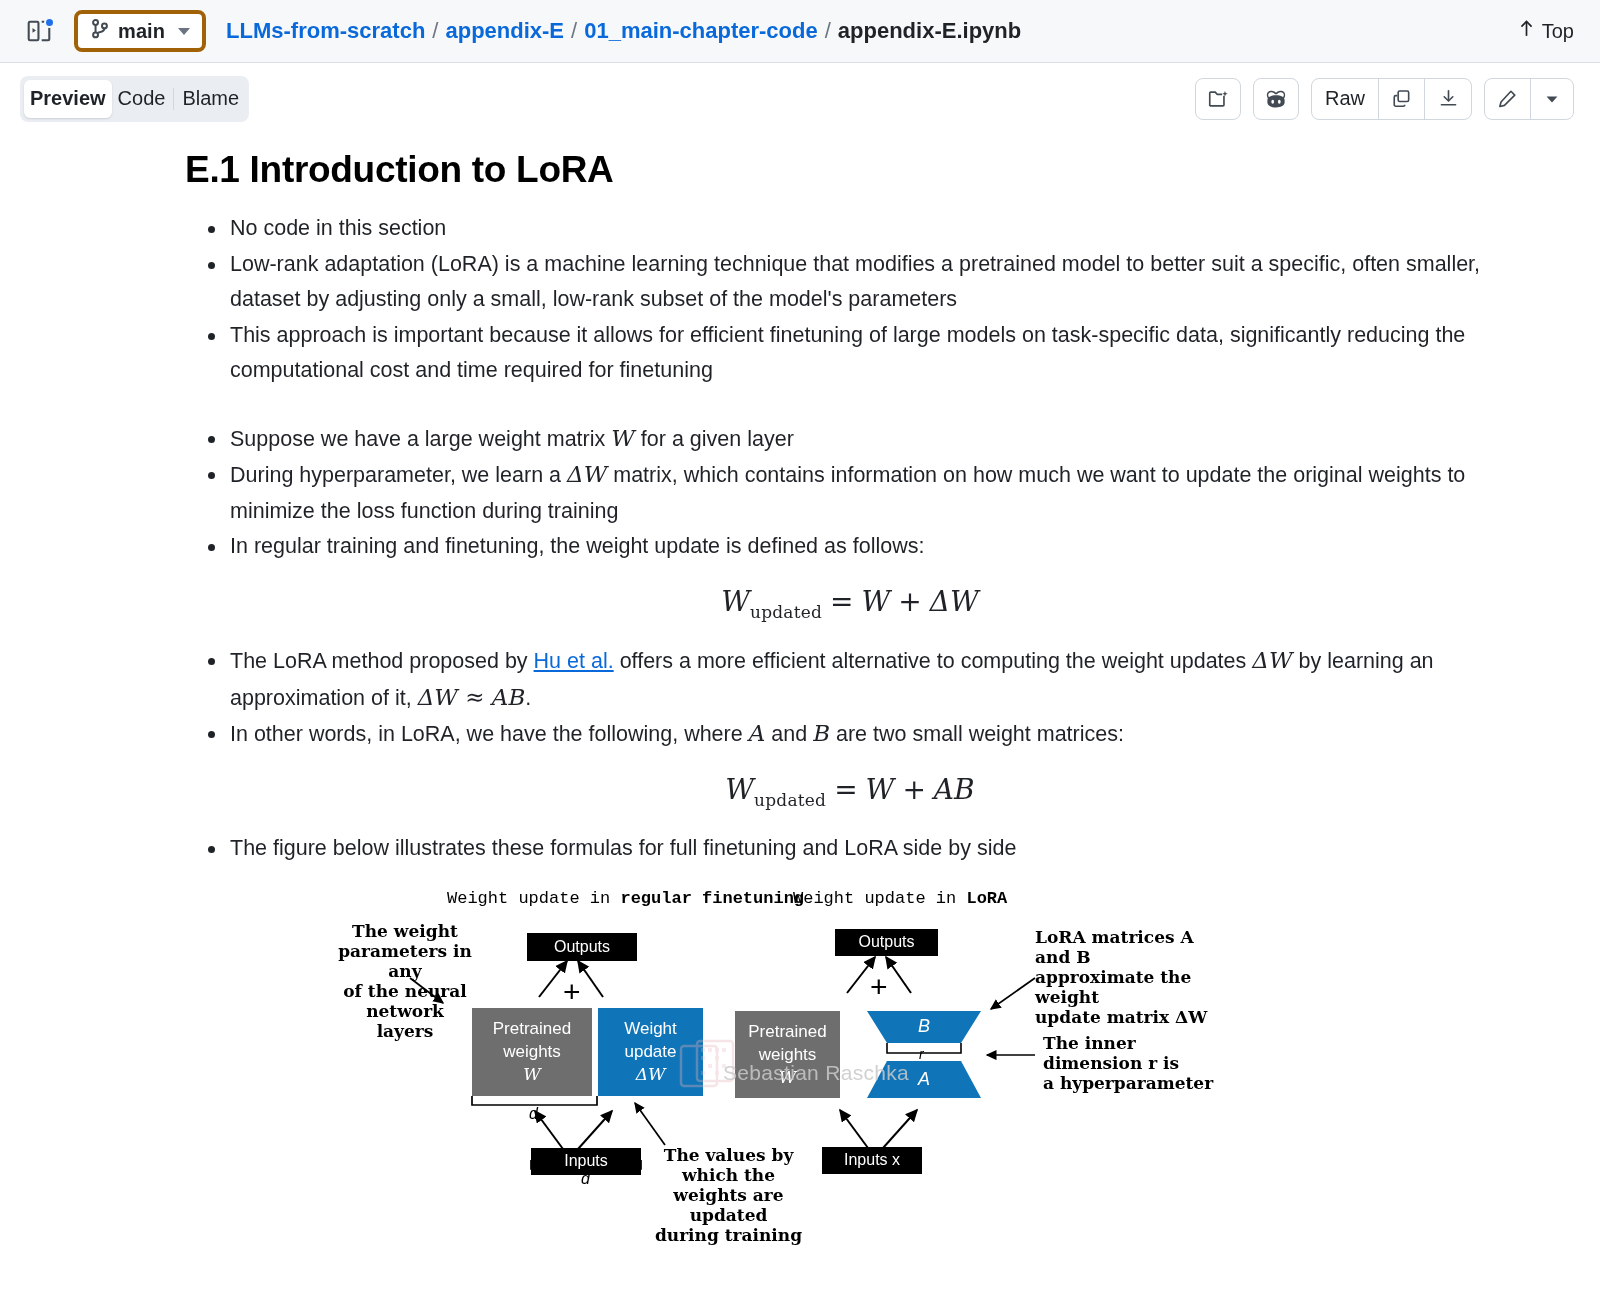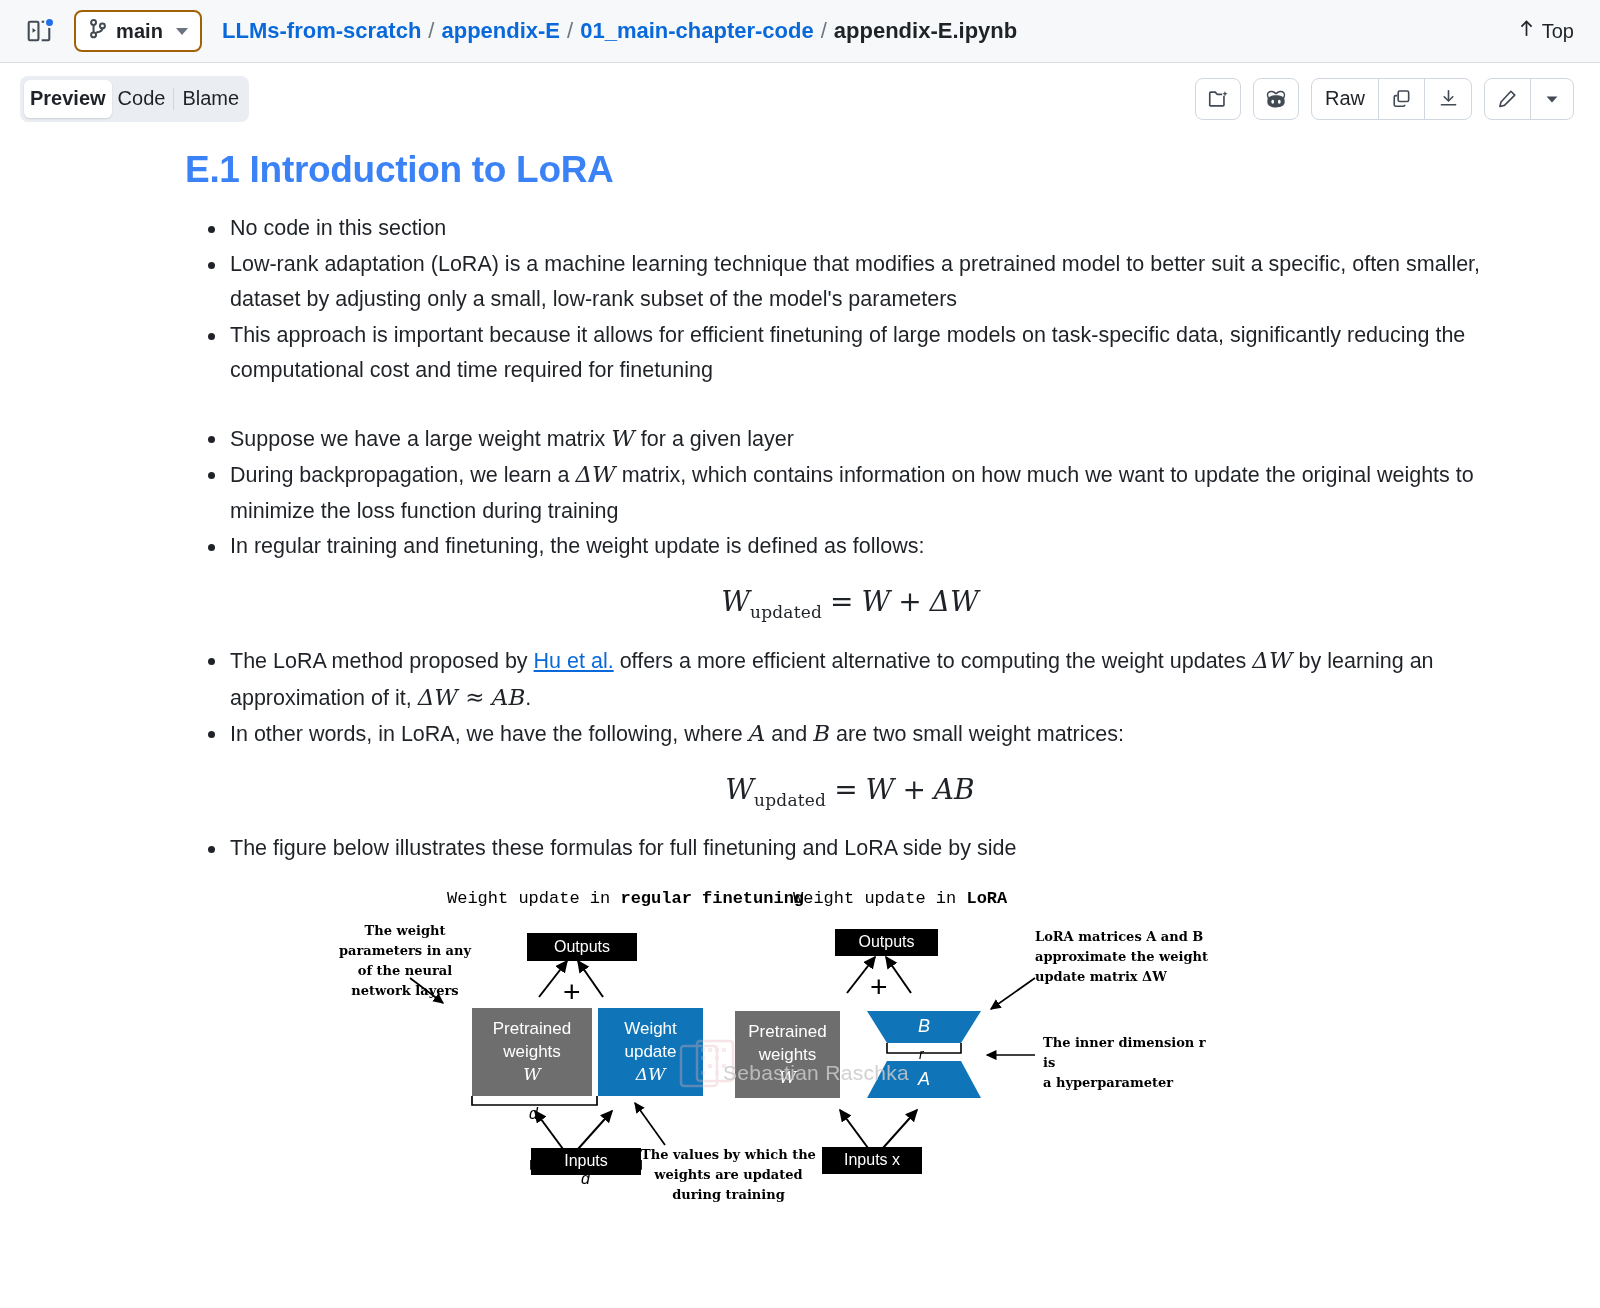--- a/index.html
+++ b/index.html
@@ -29,21 +29,21 @@
   }
   .nb-toggle .dot {
     position: absolute; top: 3px; right: 1px;
     width: 11px; height: 11px; border-radius: 50%;
     background: #1f6feb;
     border: 2px solid #f6f8fa;
   }
   .branch-pill {
     margin-left: 18px;
     height: 42px;
-    border: 2px solid #a16207;
+    border: 4px solid #a16207;
     border-radius: 8px;
     background: #ffffff;
     display: flex; align-items: center;
     gap: 9px;
     padding: 0 12px 0 13px;
     cursor: pointer;
     flex: 0 0 auto;
   }
   .branch-pill .bname {
     font-size: 20px; font-weight: 600; color: #1f2328;
@@ -130,21 +130,21 @@
   .grp .raw { padding: 0 13px; font-size: 20px; color: #1f2328; }
   .grp .gi { width: 46px; }
   .grp .gc { width: 42px; }
 
   
   .doc { padding: 14px 0 0 0; }
   .doc-inner { margin-left: 185px; width: 1330px; }
   h1.sec {
     font-size: 37px;
     font-weight: 600;
-    color: #3b82f6;
+    color: #000000;
     letter-spacing: -.3px;
     margin-bottom: 20px;
   }
   ul.bl {
     list-style: none;
     margin: 0 0 0 9px;
   }
   ul.bl li {
     position: relative;
     padding-left: 36px;
@@ -190,21 +190,21 @@
     position: absolute;
     font-family: "Liberation Sans", sans-serif;
     color: #000;
     white-space: nowrap;
   }
   .fig .ttl { font-size: 17px; font-family: Liberation Mono, monospace; }
   .fig .ttl b { font-weight: 700; }
   .fig .ann {
     font-family: "DejaVu Serif", "Liberation Serif", serif;
     font-weight: 700;
-    font-size: 13px;
+    font-size: 17px;
     line-height: 20px;
     text-align: center;
   }
   .blackbox {
     position: absolute;
     background: #000; color: #fff;
     display: flex; align-items: center; justify-content: center;
     font-size: 16px;
     font-family: "Liberation Sans", sans-serif;
   }
@@ -361,21 +361,21 @@
   <ul class="bl">
     <li>No code in this section</li>
     <li>Low-rank adaptation (LoRA) is a machine learning technique that modifies a pretrained model to better suit a specific, often smaller, dataset by adjusting only a small, low-rank subset of the model's parameters</li>
     <li>This approach is important because it allows for efficient finetuning of large models on task-specific data, significantly reducing the computational cost and time required for finetuning</li>
   </ul>
 
   <div class="gap"></div>
 
   <ul class="bl">
     <li><span>Suppose we have a large weight matrix </span><span class="mi">W</span><span> for a given layer</span></li>
-    <li><span>During backpropagation, we learn a </span><span class="mi">ΔW</span><span> matrix, which contains information on how much we want to update the original weights to minimize the loss function during training</span></li>
+    <li><span>During hyperparameter, we learn a </span><span class="mi">ΔW</span><span> matrix, which contains information on how much we want to update the original weights to minimize the loss function during training</span></li>
     <li>In regular training and finetuning, the weight update is defined as follows:</li>
   </ul>
 
   <div class="eq">
     <span class="v">W</span><span class="sub">updated</span><span class="op">=</span><span class="v">W</span><span class="op">+</span><span class="v">ΔW</span>
   </div>
 
   <ul class="bl">
     <li><span>The LoRA method proposed by </span><a href="#">Hu et al.</a><span> offers a more efficient alternative to computing the weight updates </span><span class="mi">ΔW</span><span> by learning an approximation of it, </span><span class="mi">ΔW ≈ AB</span><span>.</span></li>
     <li><span>In other words, in LoRA, we have the following, where </span><span class="mi">A</span><span> and </span><span class="mi">B</span><span> are two small weight matrices:</span></li>

